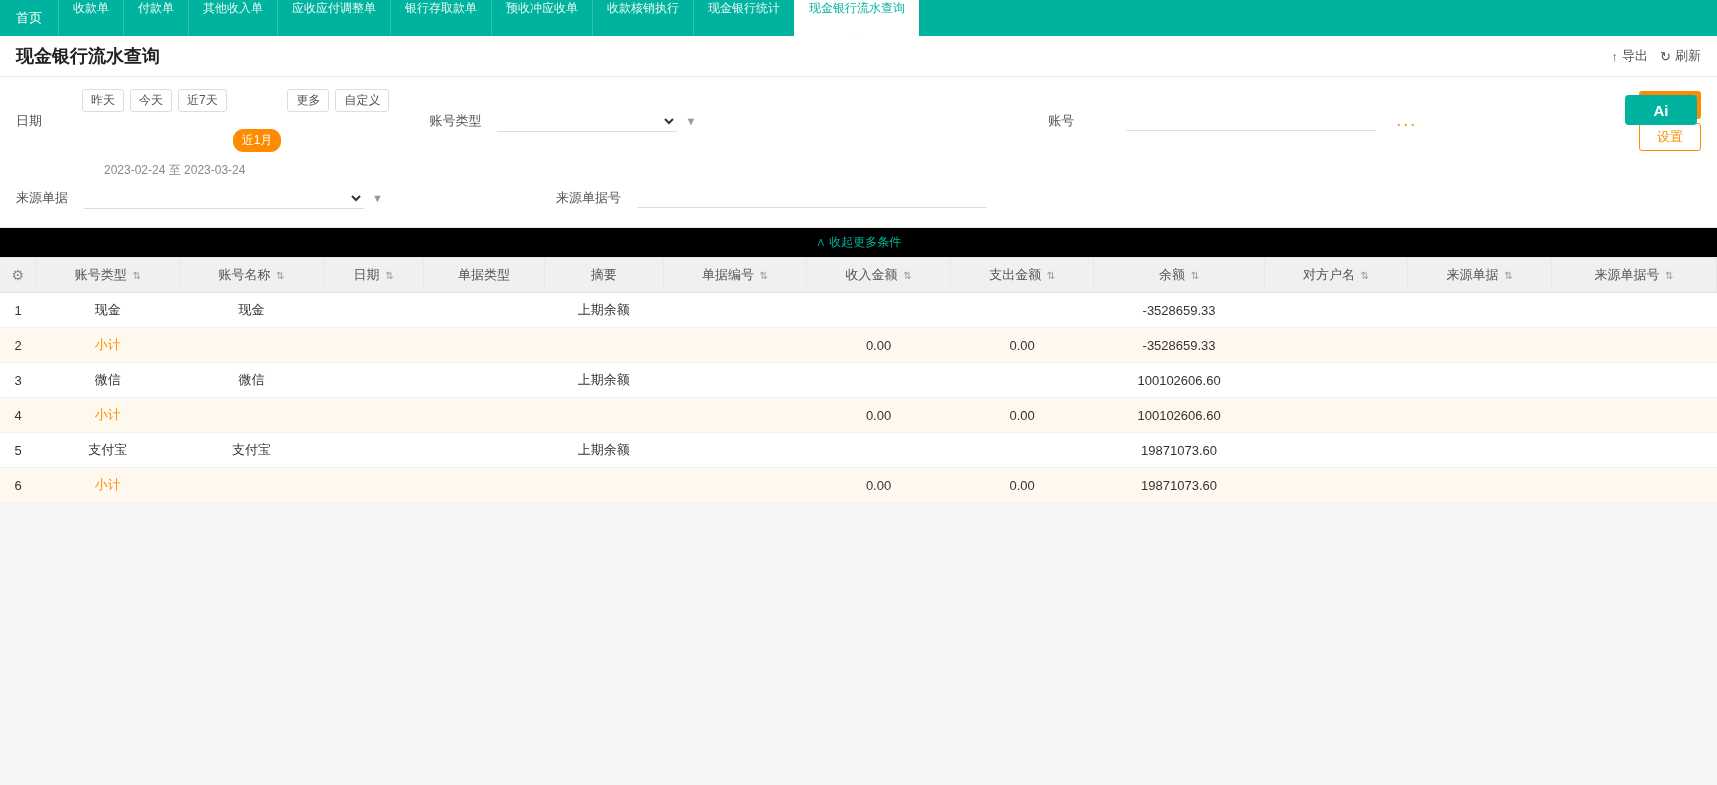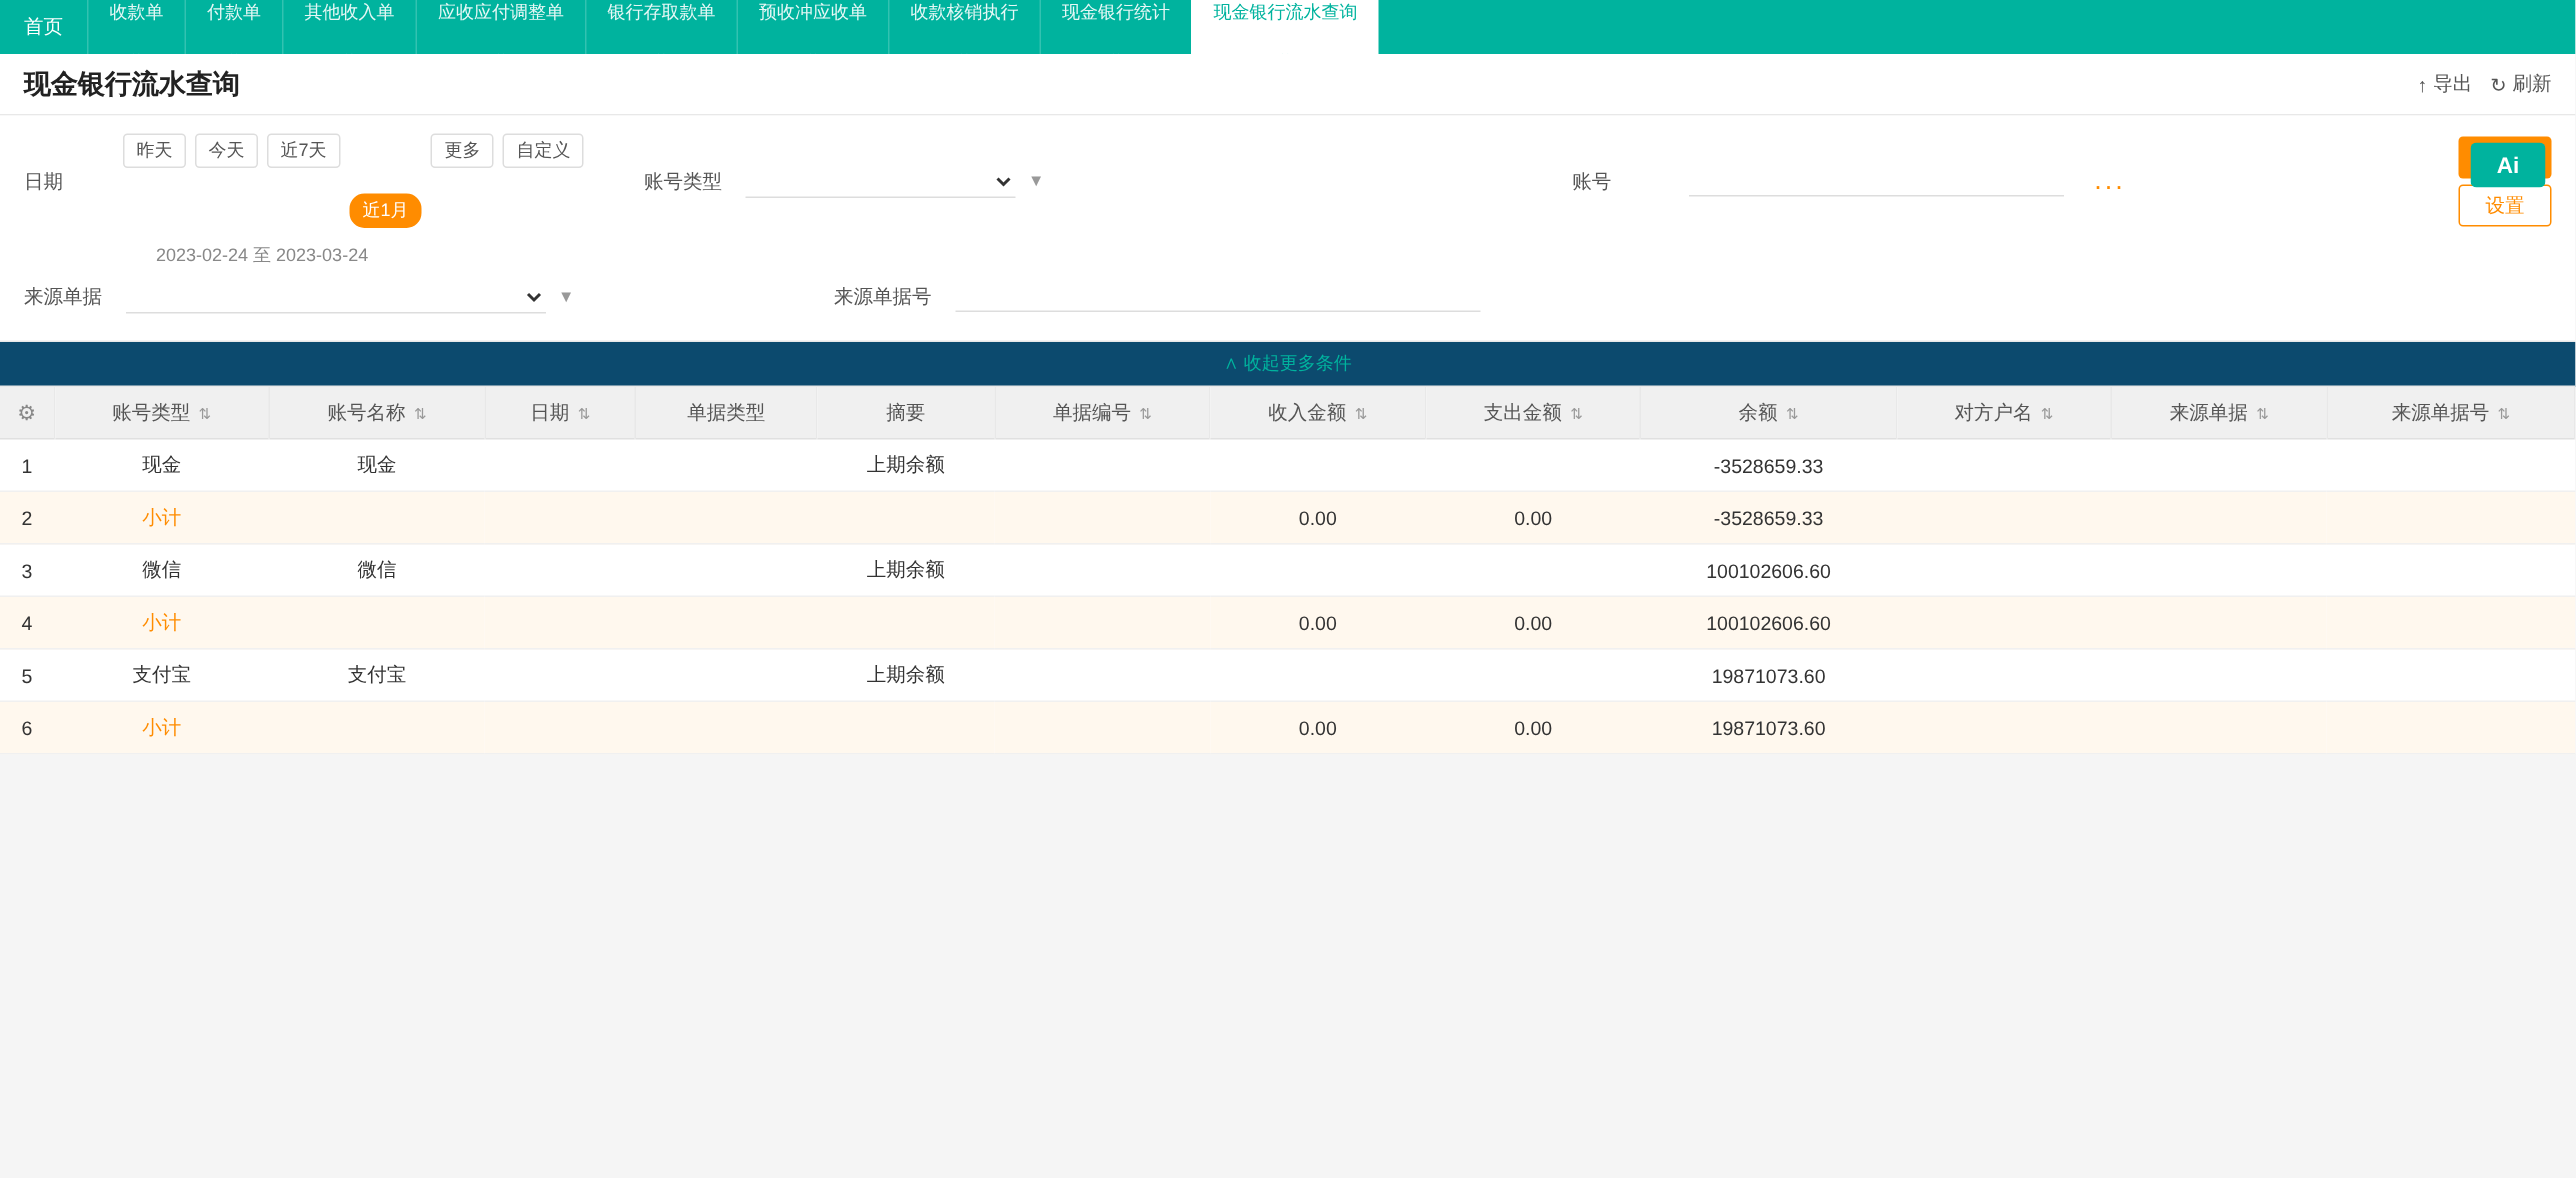--- a/index.html
+++ b/index.html
@@ -174,21 +174,21 @@
       border-radius: 3px;
       cursor: pointer;
       font-size: 13px;
     }
     .collapse-bar {
       text-align: center;
       padding: 6px 4px;
       color: #999;
       font-size: 12px;
       cursor: pointer;
-      background: #0c4a6e;
+      background: #000000;
       border-bottom: 1px solid #e8e8e8;
     }
     .collapse-bar span {
       color: #00b39e;
     }
 
     
     .table-container {
       background: #fff;
       margin: 0;
@@ -246,21 +246,21 @@
 
     
     .ai-badge {
       position: fixed;
       top: 95px;
       right: 20px;
       background: #00b39e;
       color: #fff;
       font-size: 15px;
       font-weight: bold;
-      width: 50px;
+      width: 72px;
       height: 30px;
       display: flex;
       align-items: center;
       justify-content: center;
       border-radius: 4px;
     }
   </style>
 </head>
 <body>
 

